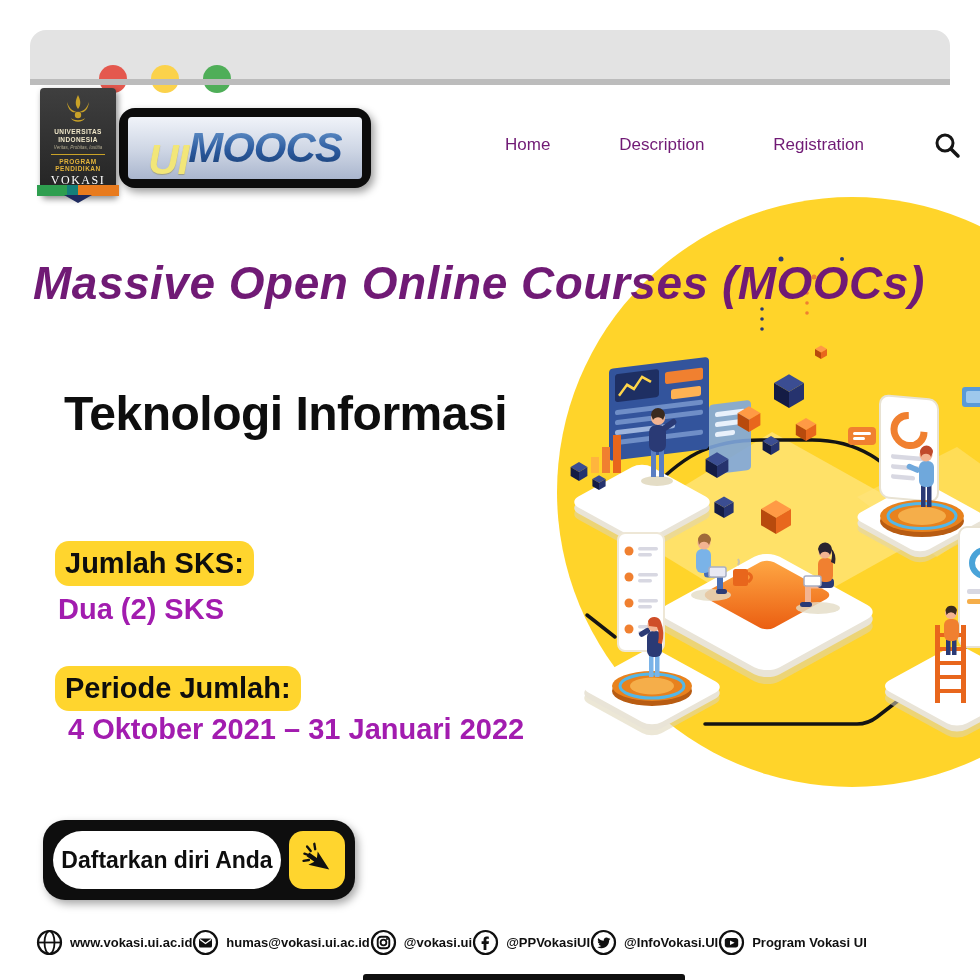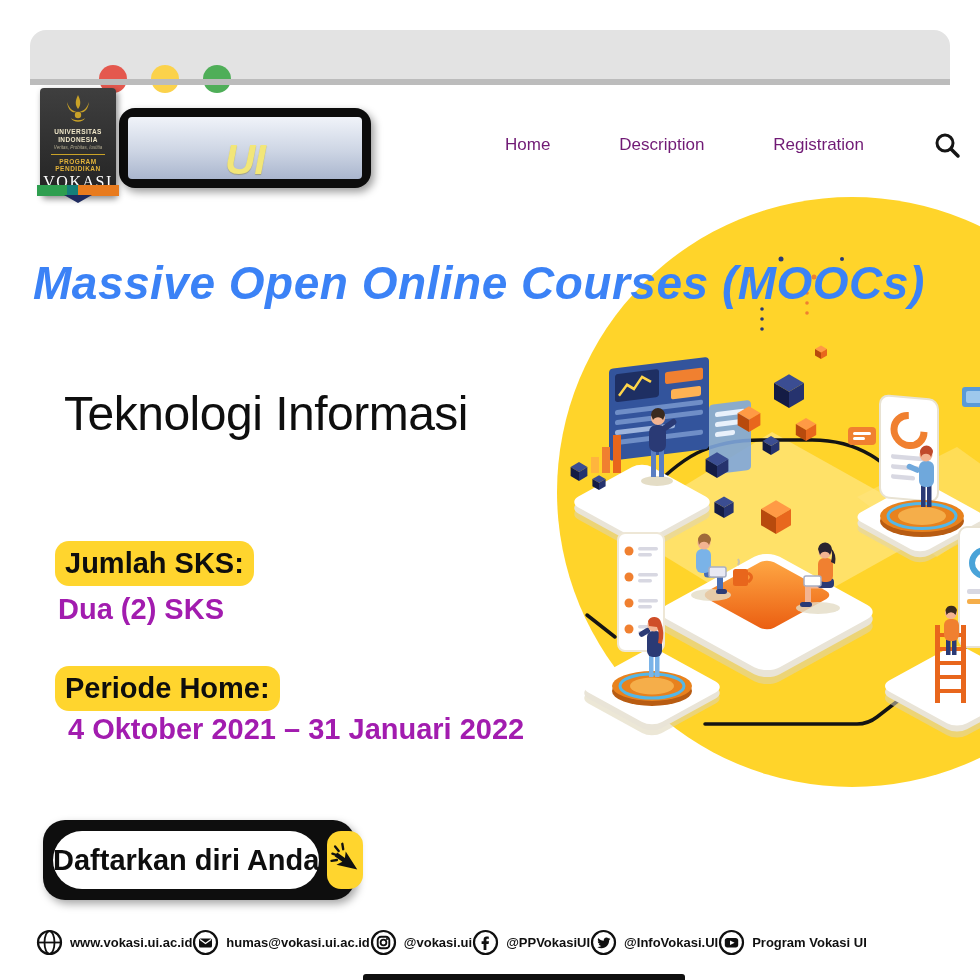--- a/index.html
+++ b/index.html
@@ -23,21 +23,21 @@
     position:absolute;left:40px;top:88px;width:76px;height:108px;
     background:linear-gradient(180deg,#3f3f3f,#232323);
     border-radius:4px;box-shadow:2px 3px 6px rgba(0,0,0,.45);
     display:flex;flex-direction:column;align-items:center;text-align:center;z-index:3;
   }
   .vokasi-banner .makara{margin-top:6px;}
   .vb-univ{font-size:6.5px;font-weight:700;color:#efe6c8;letter-spacing:.4px;line-height:1.25;margin-top:2px;}
   .vb-motto{font-size:4.5px;color:#b3ab90;font-style:italic;margin-top:1px;}
   .vb-rule{width:54px;height:1px;background:#c9a227;margin:4px 0 3px;}
   .vb-prog{font-size:6.5px;font-weight:700;color:#e3b33a;letter-spacing:.5px;}
-  .vb-name{font-family:"Liberation Serif",serif;font-size:16px;color:#ffffff;letter-spacing:1.5px;margin-top:1px;}
+  .vb-name{font-family:"Liberation Serif",serif;font-size:12px;color:#ffffff;letter-spacing:1.5px;margin-top:1px;}
   .vb-ribbon{position:absolute;bottom:0;left:-3px;right:-3px;height:11px;
     background:linear-gradient(90deg,#2e9e4f 0 36%,#14807a 36% 50%,#e87b1e 50% 100%);}
   .vb-ribbon:after{content:"";position:absolute;left:50%;bottom:-7px;margin-left:-14px;
     border-left:14px solid transparent;border-right:14px solid transparent;border-top:8px solid #1e2a5e;}
   .moocs-logo{
     position:absolute;left:119px;top:108px;width:252px;height:80px;background:#0c0c0c;
     border-radius:16px;display:flex;align-items:center;justify-content:center;z-index:2;
     box-shadow:3px 4px 8px rgba(0,0,0,.4);
   }
   .moocs-inner{
@@ -49,42 +49,42 @@
   .moocs-ui{color:#f2e678;text-shadow:0 1px 1px rgba(120,100,0,.35);margin-top:24px;}
   .moocs-rest{background:linear-gradient(180deg,#6d9bd0 0%,#2b5a9e 55%,#173a6e 100%);
     -webkit-background-clip:text;background-clip:text;color:transparent;}
   
   .nav{position:absolute;left:505px;top:131px;width:456px;display:flex;align-items:center;justify-content:space-between;z-index:3;}
   .nav-item{font-size:17px;color:#701a75;cursor:pointer;}
   
   .circle-wrap{position:absolute;left:557px;top:197px;width:590px;height:590px;z-index:0;}
   .hero-title{
     position:absolute;left:33px;top:256px;width:940px;z-index:2;
-    font-style:italic;font-weight:800;font-size:46px;letter-spacing:.5px;color:#3b82f6;white-space:nowrap;
+    font-style:italic;font-weight:800;font-size:46px;letter-spacing:.5px;color:#701a75;white-space:nowrap;
   }
   .course-title{
     position:absolute;left:64px;top:386px;z-index:2;
-    font-weight:400;font-size:48px;letter-spacing:-.5px;color:#0e0e0e;white-space:nowrap;
+    font-weight:700;font-size:48px;letter-spacing:-.5px;color:#0e0e0e;white-space:nowrap;
   }
   .pill{
     position:absolute;z-index:2;background:#ffd52e;border-radius:14px;
     padding:6px 10px;font-weight:800;font-size:29px;color:#0e0e0e;white-space:nowrap;
   }
   .pill-sks{left:55px;top:541px;}
   .pill-periode{left:55px;top:666px;}
   .value-line{position:absolute;z-index:2;font-weight:800;font-size:29px;color:#a21caf;white-space:nowrap;}
   .val-sks{left:58px;top:593px;}
   .val-periode{left:68px;top:713px;}
   
   .cta{
     position:absolute;left:43px;top:820px;width:292px;height:80px;background:#0e0e0e;border-radius:22px;
     display:flex;align-items:center;padding:0 10px;z-index:2;cursor:pointer;box-shadow:3px 4px 8px rgba(0,0,0,.35);
   }
   .cta-pill{flex:1;height:58px;background:#ffffff;border-radius:29px;display:flex;align-items:center;justify-content:center;
-    font-weight:800;font-size:29px;color:#0e0e0e;white-space:nowrap;}
+    font-weight:800;font-size:23px;color:#0e0e0e;white-space:nowrap;}
   .cta-accent{width:56px;height:58px;margin-left:8px;background:#ffd52e;border-radius:14px;
     display:flex;align-items:center;justify-content:center;}
   
   .footer{position:absolute;left:0;top:929px;width:783px;padding:0 36px;box-sizing:border-box;
     display:flex;align-items:center;justify-content:space-between;z-index:2;}
   .f-item{display:flex;align-items:center;gap:7px;cursor:pointer;}
   .f-label{font-size:13px;font-weight:700;color:#101010;white-space:nowrap;}
   .bottom-bar{position:absolute;left:363px;top:974px;width:322px;height:6px;background:#101010;border-radius:3px 3px 0 0;z-index:2;}
 </style>
 </head>
@@ -389,40 +389,41 @@
   <div class="vb-motto">Veritas, Probitas, Iustitia</div>
   <div class="vb-rule"></div>
   <div class="vb-prog">PROGRAM PENDIDIKAN</div>
   <div class="vb-name">VOKASI</div>
   <div class="vb-ribbon"></div>
 </div>
 
 <div class="moocs-logo">
   <div class="moocs-inner">
       <span class="moocs-ui">UI</span>
+      <span class="moocs-rest">MOOCS</span>
     </div>
 </div>
 
 <nav class="nav">
   <span class="nav-item">Home</span>
   <span class="nav-item">Description</span>
   <span class="nav-item">Registration</span>
   <svg width="28" height="28" viewBox="0 0 28 28" style="cursor:pointer">
     <circle cx="12" cy="12" r="8" fill="none" stroke="#151515" stroke-width="3"></circle>
     <line x1="18" y1="18" x2="25" y2="25" stroke="#151515" stroke-width="3.5" stroke-linecap="round"></line>
   </svg>
 </nav>
 
 <div class="hero-title">Massive Open Online Courses (MOOCs)</div>
 <div class="course-title">Teknologi Informasi</div>
 
 <div class="pill pill-sks">Jumlah SKS:</div>
 <div class="value-line val-sks">Dua (2) SKS</div>
 
-<div class="pill pill-periode">Periode Home:</div>
+<div class="pill pill-periode">Periode Jumlah:</div>
 <div class="value-line val-periode">4 Oktober 2021 – 31 Januari 2022</div>
 
 <div class="cta">
   <div class="cta-pill">Daftarkan diri Anda</div>
   <div class="cta-accent">
     <svg width="36" height="36" viewBox="0 0 40 40">
       <g stroke="#101010" stroke-width="2.6" stroke-linecap="round">
         <line x1="6" y1="13" x2="12" y2="15"></line>
         <line x1="9" y1="5" x2="13" y2="10"></line>
         <line x1="17" y1="2" x2="18" y2="8"></line>

